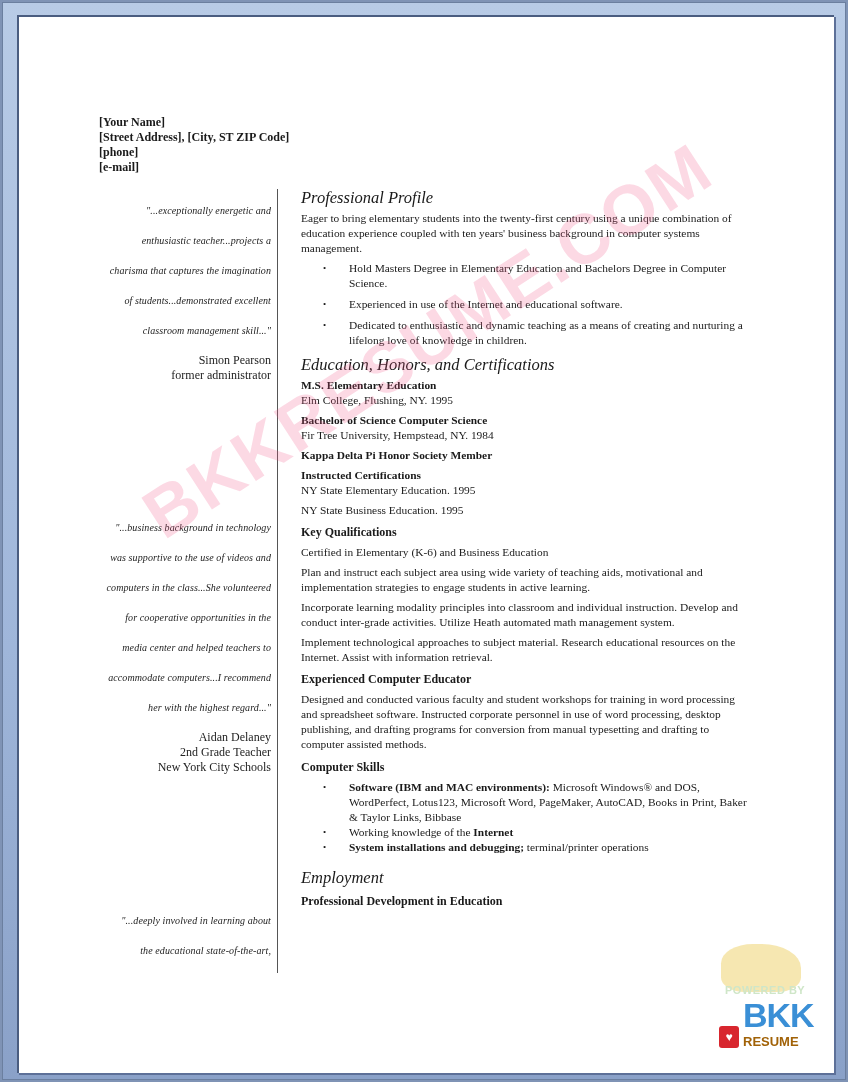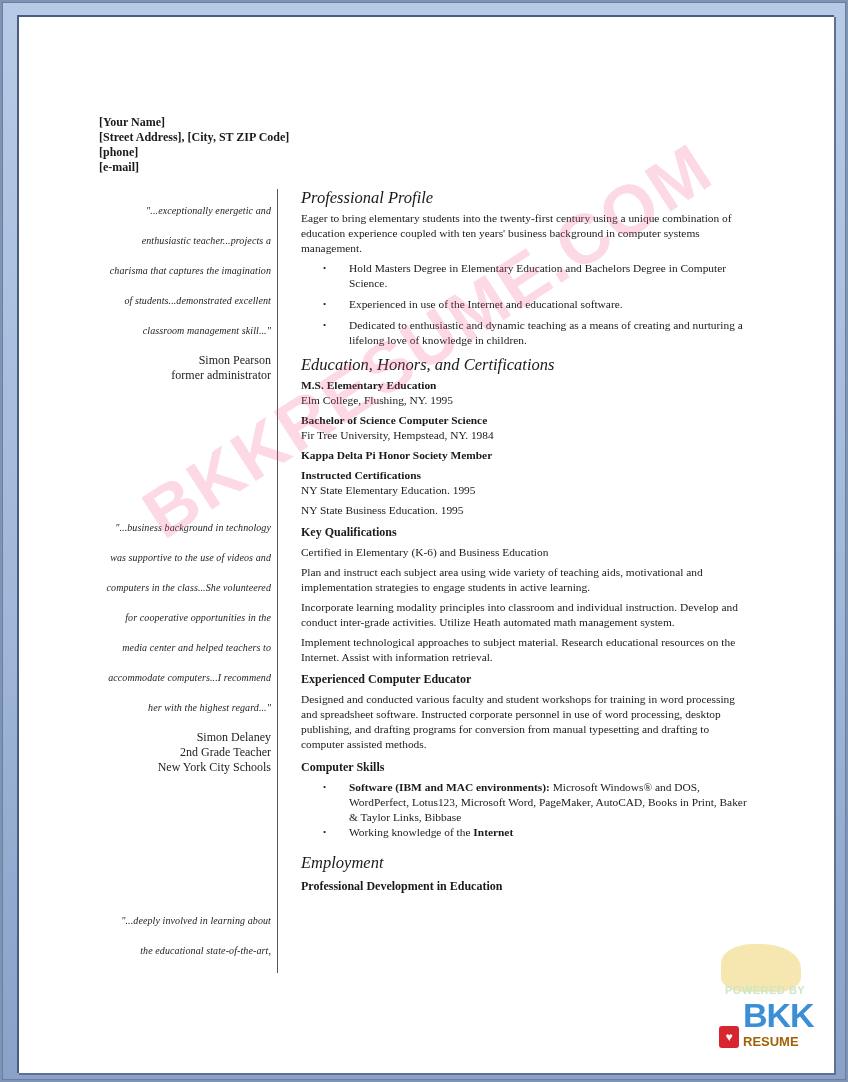--- a/index.html
+++ b/index.html
@@ -92,21 +92,21 @@
     </div>
 
     <div class="quote" style="top:503px;">
       <div class="q-line">"...business background in technology</div>
       <div class="q-line">was supportive to the use of videos and</div>
       <div class="q-line">computers in the class...She volunteered</div>
       <div class="q-line">for cooperative opportunities in the</div>
       <div class="q-line">media center and helped teachers to</div>
       <div class="q-line">accommodate computers...I recommend</div>
       <div class="q-line">her with the highest regard..."</div>
-      <div class="attr">Simon Delaney</div>
+      <div class="attr">Aidan Delaney</div>
       <div class="attr">2nd Grade Teacher</div>
       <div class="attr">New York City Schools</div>
     </div>
 
     <div class="quote" style="top:896px;">
       <div class="q-line">"...deeply involved in learning about</div>
       <div class="q-line">the educational state-of-the-art,</div>
     </div>
 
     <div class="main">
@@ -145,20 +145,21 @@
       <div class="para">Incorporate learning modality principles into classroom and individual instruction. Develop and conduct inter-grade activities. Utilize Heath automated math management system.</div>
       <div class="para">Implement technological approaches to subject material. Research educational resources on the Internet. Assist with information retrieval.</div>
 
       <div class="sec-title" style="margin-top:5px;">Experienced Computer Educator</div>
       <div class="para">Designed and conducted various faculty and student workshops for training in word processing and spreadsheet software. Instructed corporate personnel in use of word processing, desktop publishing, and drafting programs for conversion from manual typesetting and drafting to computer assisted methods.</div>
 
       <div class="sec-title" style="margin-top:6px;">Computer Skills</div>
       <ul class="bullets tight">
         <li><span class="b">Software (IBM and MAC environments):</span><span> Microsoft Windows® and DOS, WordPerfect, Lotus123, Microsoft Word, PageMaker, AutoCAD, Books in Print, Baker &amp; Taylor Links, Bibbase</span></li>
         <li><span>Working knowledge of the </span><span class="b">Internet</span></li>
+        <li><span class="b">System installations and debugging;</span><span> terminal/printer operations</span></li>
       </ul>
 
       <div class="sec-title-italic" style="margin-top:12px;">Employment</div>
       <div class="sec-title" style="margin-top:3px;">Professional Development in Education</div>
     </div>
 
     <div class="logo">
       <div class="blob"></div>
       <div class="powered">POWERED BY</div>
       <div class="bkk">BKK</div>

